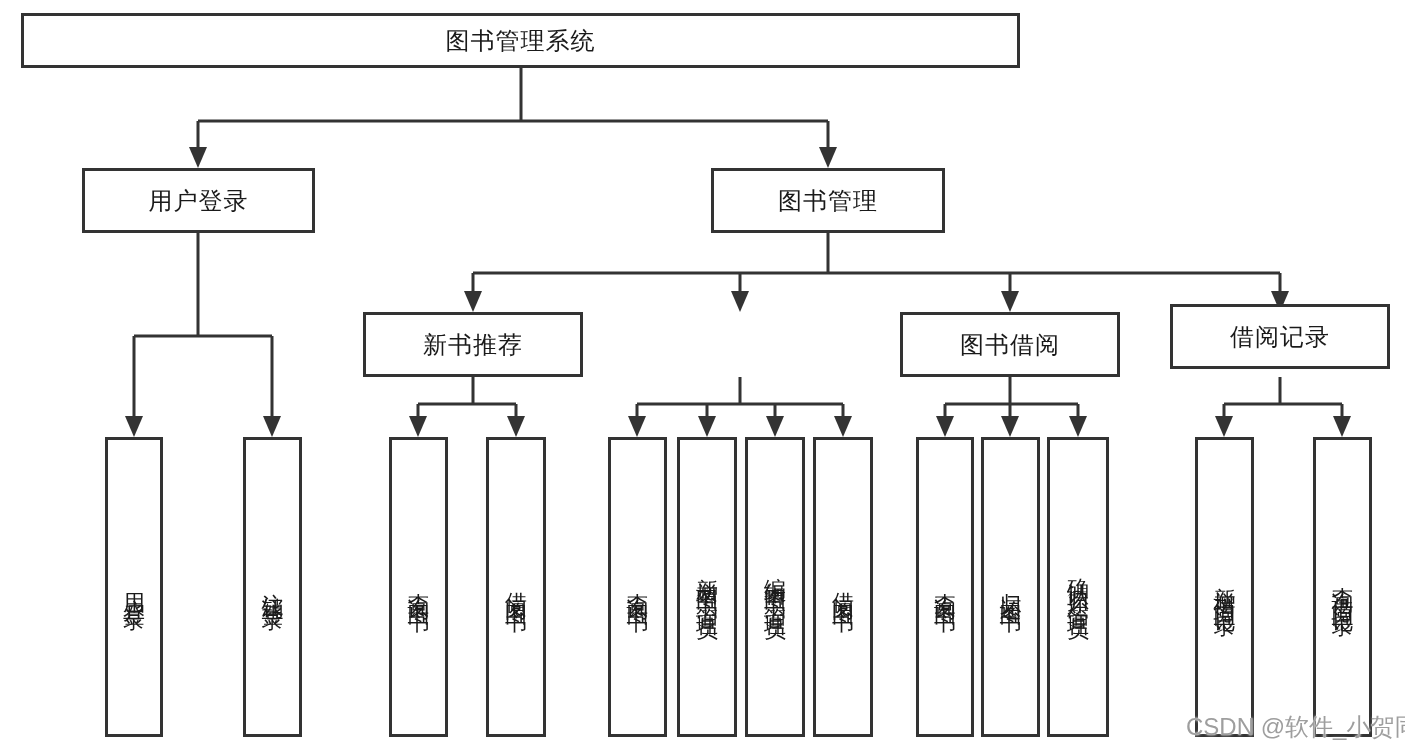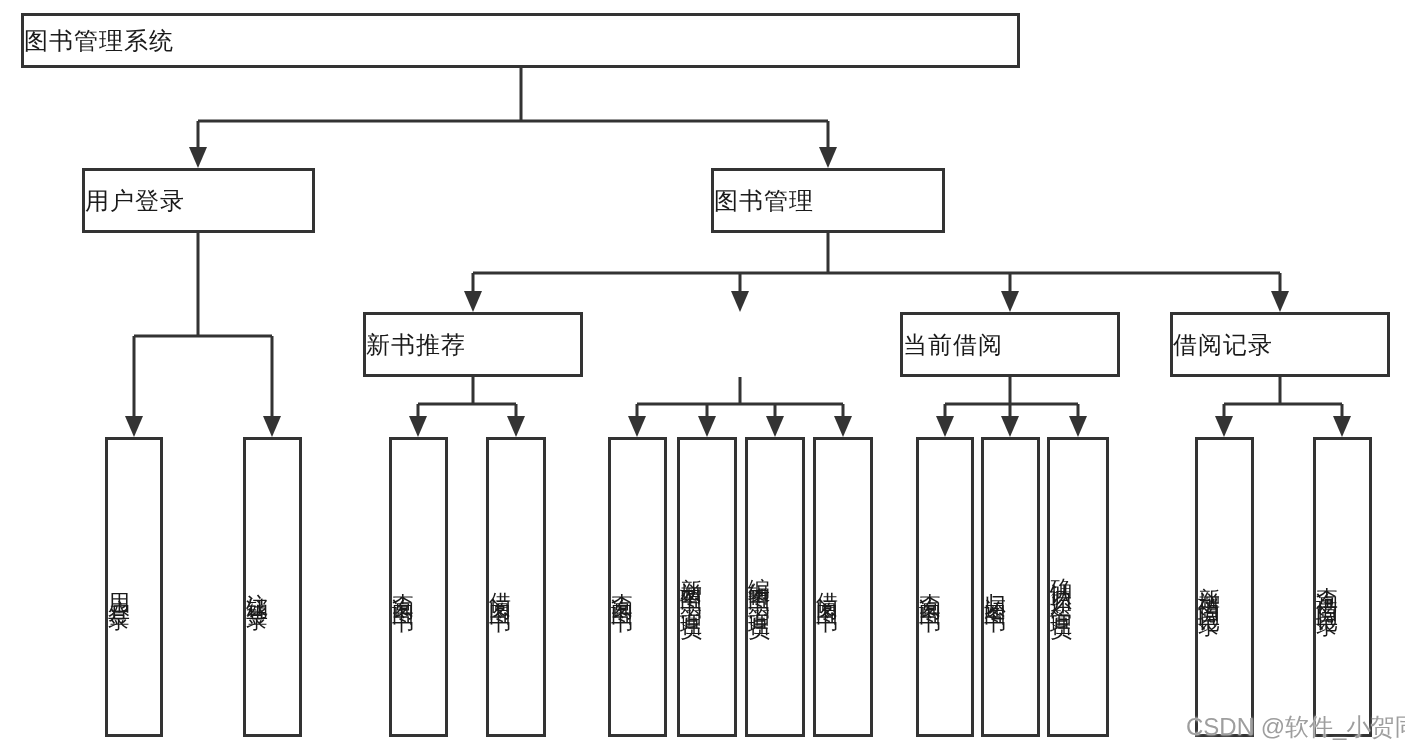--- a/index.html
+++ b/index.html
@@ -3,39 +3,39 @@
 <meta charset="utf-8">
 <style>
   html,body{margin:0;padding:0;background:#ffffff;}
   .stage{
     position:relative;width:1405px;height:747px;background:#ffffff;overflow:hidden;
     font-family:"Liberation Sans","DejaVu Sans",sans-serif;
   }
   svg.connectors{position:absolute;left:0;top:0;width:1405px;height:747px;}
   .node{
     position:absolute;border:3px solid #333333;background:#ffffff;
-    display:flex;align-items:center;justify-content:flex-start;
+    display:flex;align-items:center;justify-content:center;
     box-sizing:border-box;color:#1a1a1a;
   }
   .hnode{font-size:24px;letter-spacing:1px;white-space:nowrap;}
   .leaf{font-size:22px;}
   .leaf .vtext{
     writing-mode:vertical-rl;
     letter-spacing:6px;
     line-height:1;
     white-space:nowrap;
   }
   
   .n-root          {left:21px;  top:13px;  width:999px; height:55px;}
   .n-user-login    {left:82px;  top:168px; width:233px; height:65px;}
   .n-book-mgmt     {left:711px; top:168px; width:234px; height:65px;}
   .n-new-books     {left:363px; top:312px; width:220px; height:65px;}
   .n-book-borrow   {left:630px; top:312px; width:220px; height:65px;}
   .n-current-borrow{left:900px; top:312px; width:220px; height:65px;}
-  .n-borrow-records{left:1170px;top:312px; width:220px; height:65px;}
+  .n-borrow-records{left:1170px;top:304px; width:220px; height:65px;}
   
   .leaf{top:437px;height:300px;}
   .l1 {left:105px; width:58px;}
   .l2 {left:243px; width:59px;}
   .l3 {left:389px; width:59px;}
   .l4 {left:486px; width:60px;}
   .l5 {left:608px; width:59px;}
   .l6 {left:677px; width:60px;}
   .l7 {left:745px; width:60px;}
   .l8 {left:813px; width:60px;}
@@ -96,21 +96,21 @@
     <span>用户登录</span>
   </div>
   <div class="node hnode n-new-books">
     <span>新书推荐</span>
   </div>
 
   <div class="node hnode n-book-mgmt">
     <span>图书管理</span>
   </div>
   <div class="node hnode n-current-borrow">
-    <span>当前借阅</span>
+    <span>图书借阅</span>
   </div>
   <div class="node hnode n-borrow-records">
     <span>借阅记录</span>
   </div>
 
   <div class="node leaf l1">
     <span class="vtext">用户登录</span>
   </div>
   <div class="node leaf l2">
     <span class="vtext">注销登录</span>

